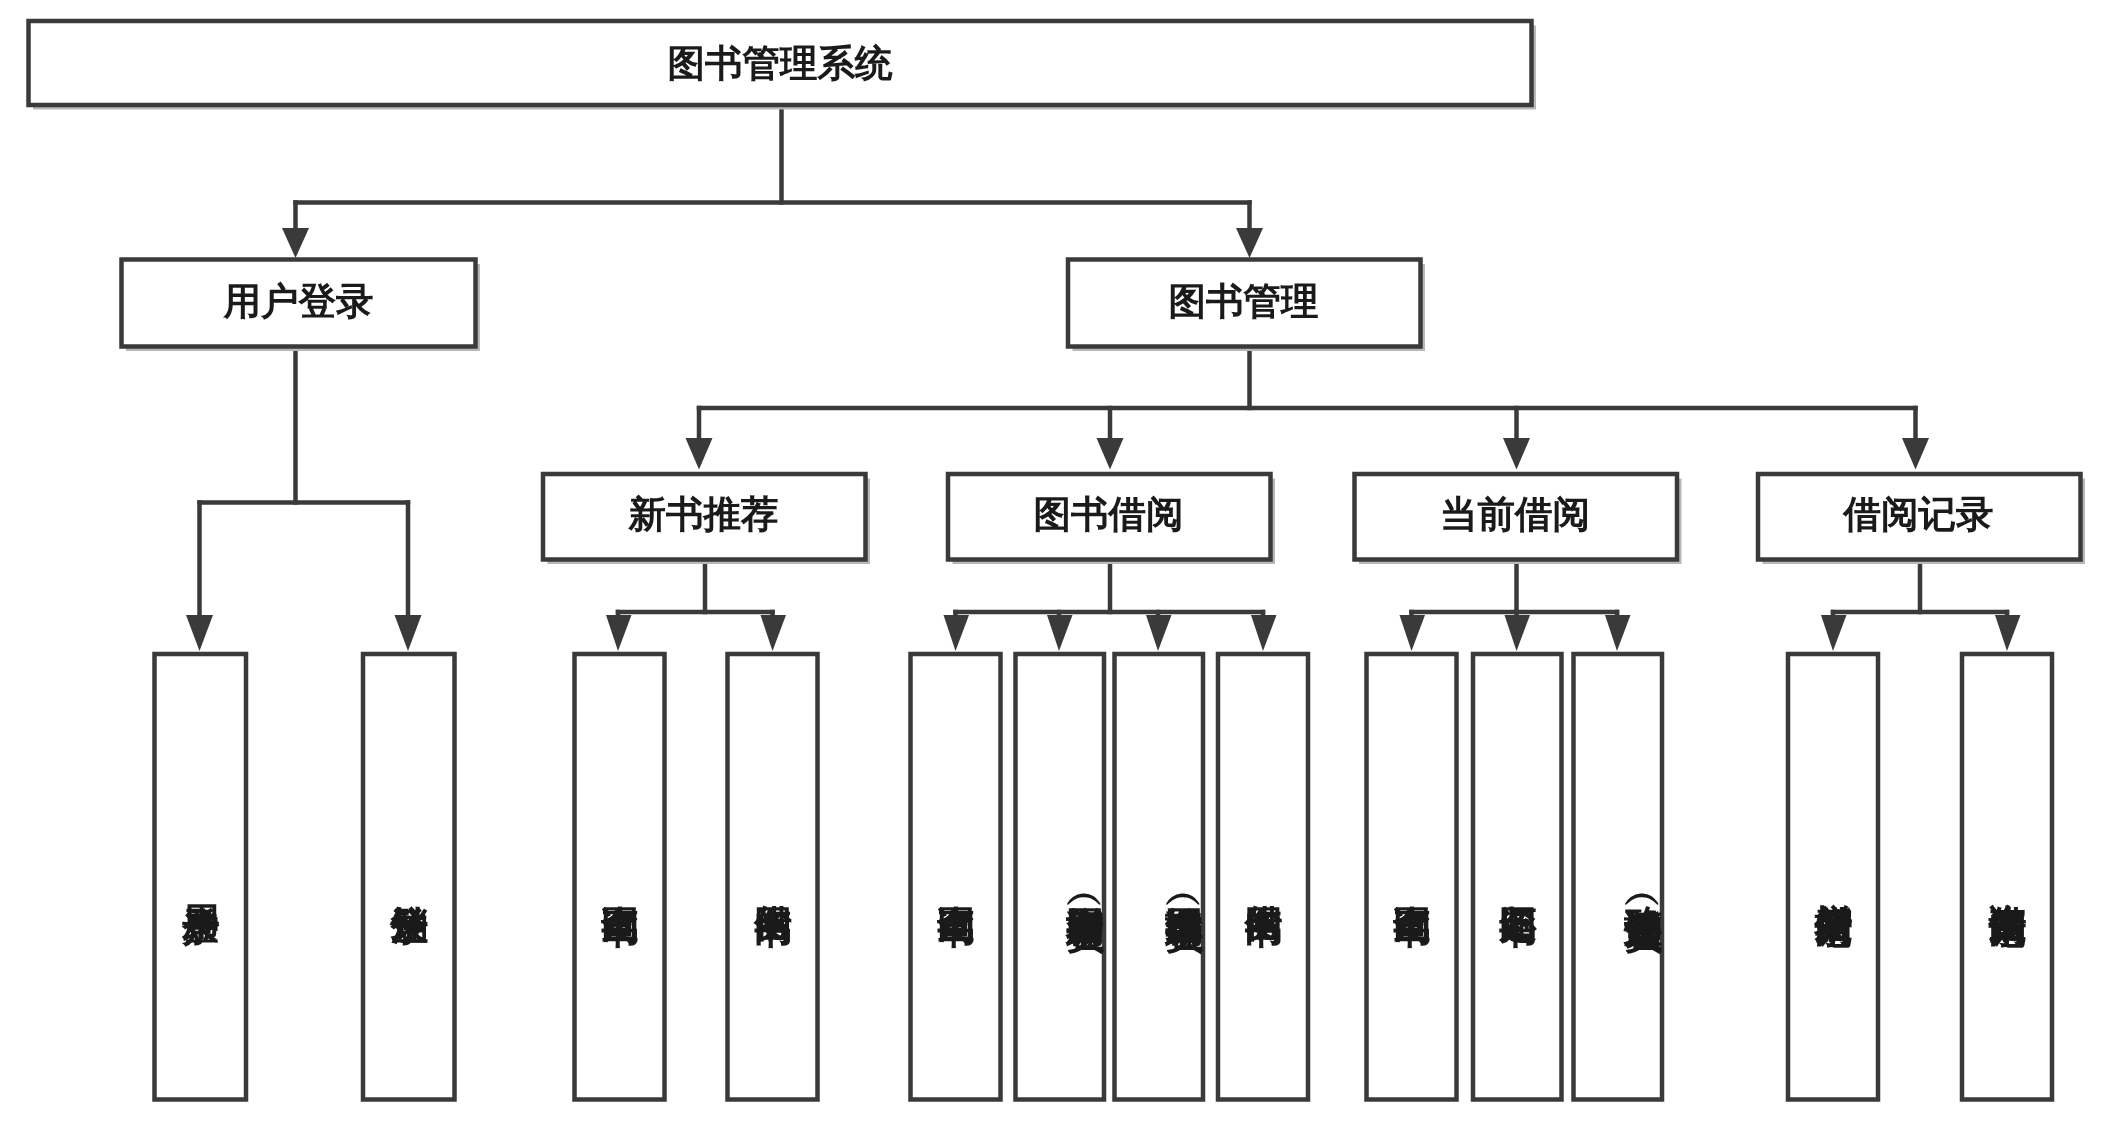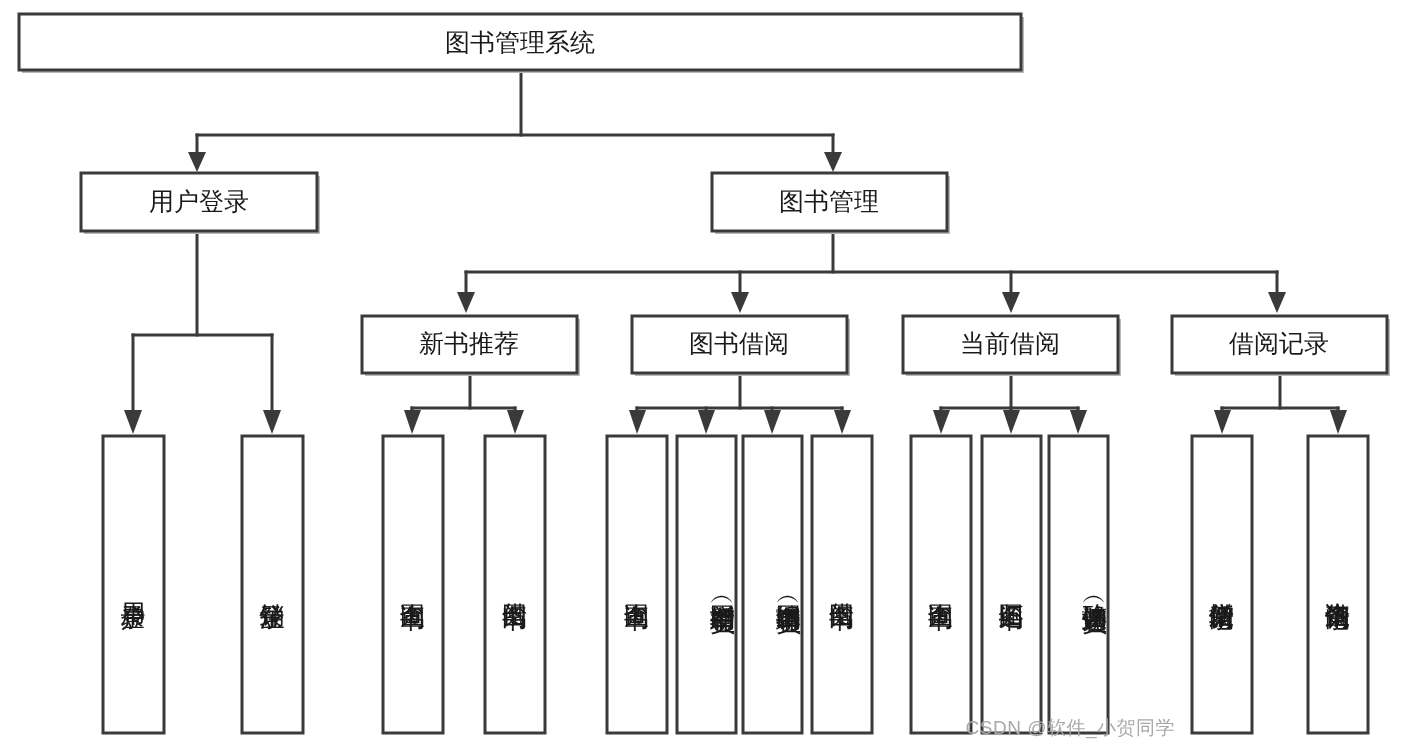--- a/index.html
+++ b/index.html
@@ -10,20 +10,21 @@
   body {
     width: 1405px;
     height: 747px;
     font-family: "Liberation Sans", "DejaVu Sans", sans-serif;
     overflow: hidden;
   }
   #diagram-root {
     position: relative;
     width: 1185px;
     height: 747px;
+    font-weight: bold;
   }
   svg#tree-svg {
     position: absolute;
     top: 0;
     left: 0;
     width: 1405px;
     height: 747px;
   }
   .node-box {
     fill: #ffffff;
@@ -241,15 +242,14 @@
   <div class="leaf-label" style="left:743px; top:436px; width:59px; height:297px; align-items:flex-start; padding-top:8px; box-sizing:border-box;">编辑图书（管理员）</div>
   <div class="leaf-label" style="left:812px; top:436px; width:60px; height:297px;">借阅图书</div>
 
   <div class="leaf-label" style="left:911px; top:436px; width:60px; height:297px;">查询图书</div>
   <div class="leaf-label" style="left:982px; top:436px; width:59px; height:297px;">归还图书</div>
   <div class="leaf-label" style="left:1049px; top:436px; width:59px; height:297px; align-items:flex-start; padding-top:8px; box-sizing:border-box;">确认归还（管理员）</div>
 
   <div class="leaf-label" style="left:1192px; top:436px; width:60px; height:297px;">新增借阅记录</div>
   <div class="leaf-label" style="left:1308px; top:436px; width:60px; height:297px;">查询借阅记录</div>
 
-  <div id="watermark">CSDN @软件_小贺同学</div>
 
 </div>
 
 </body></html>

